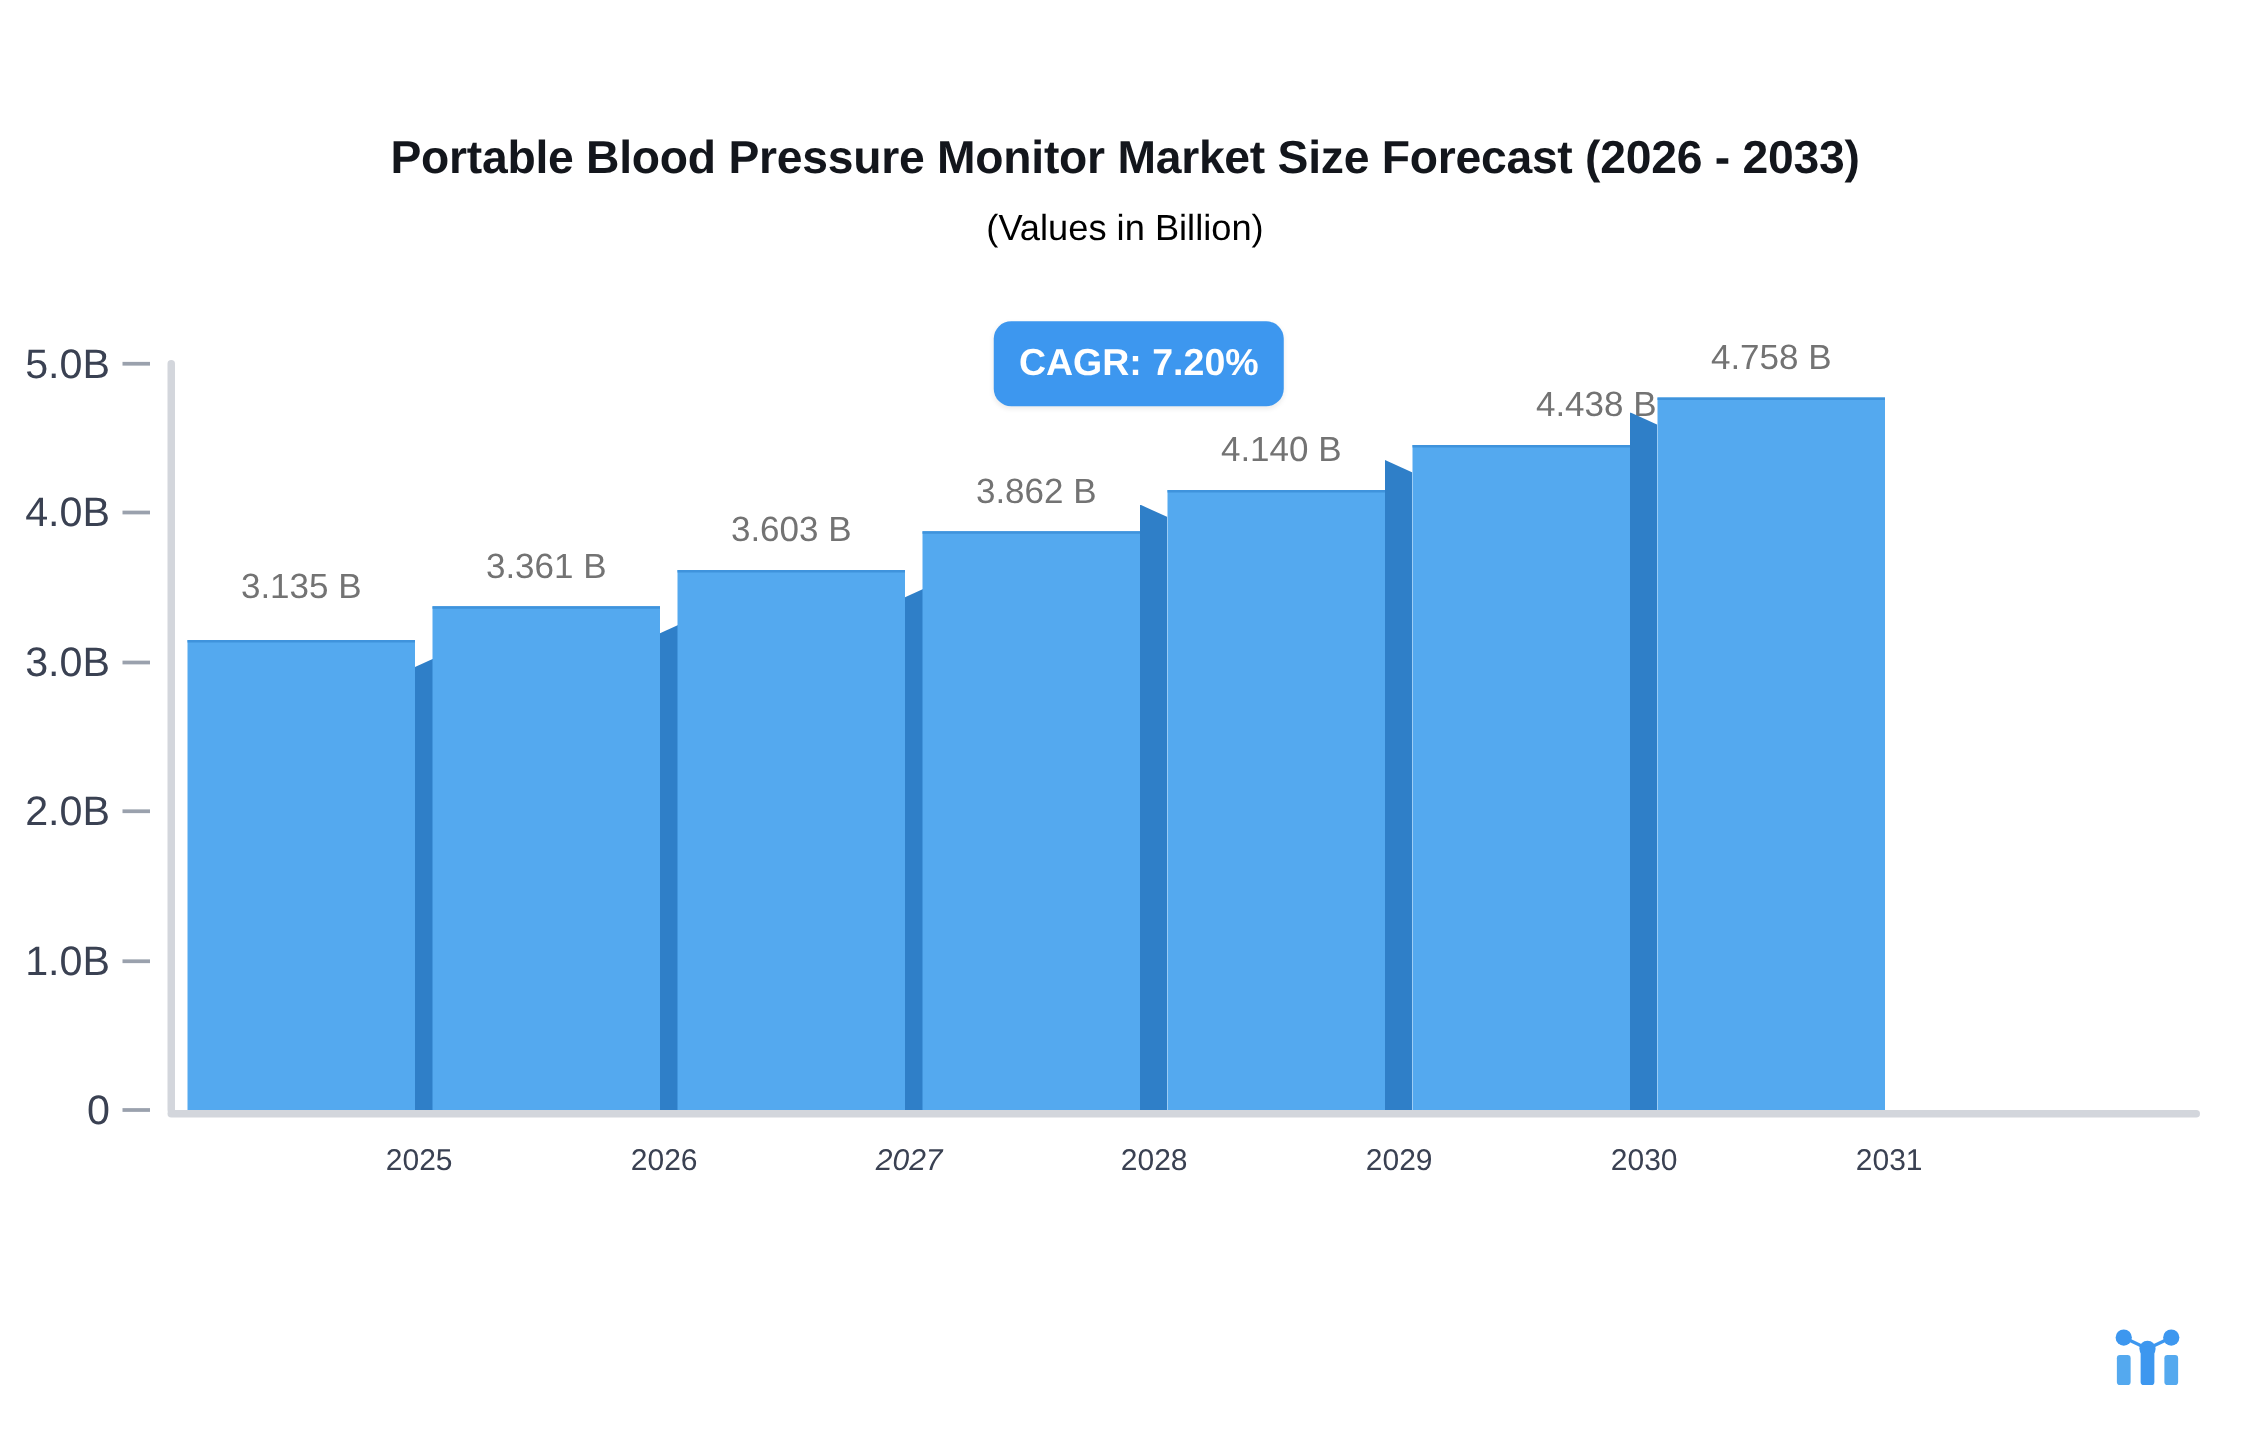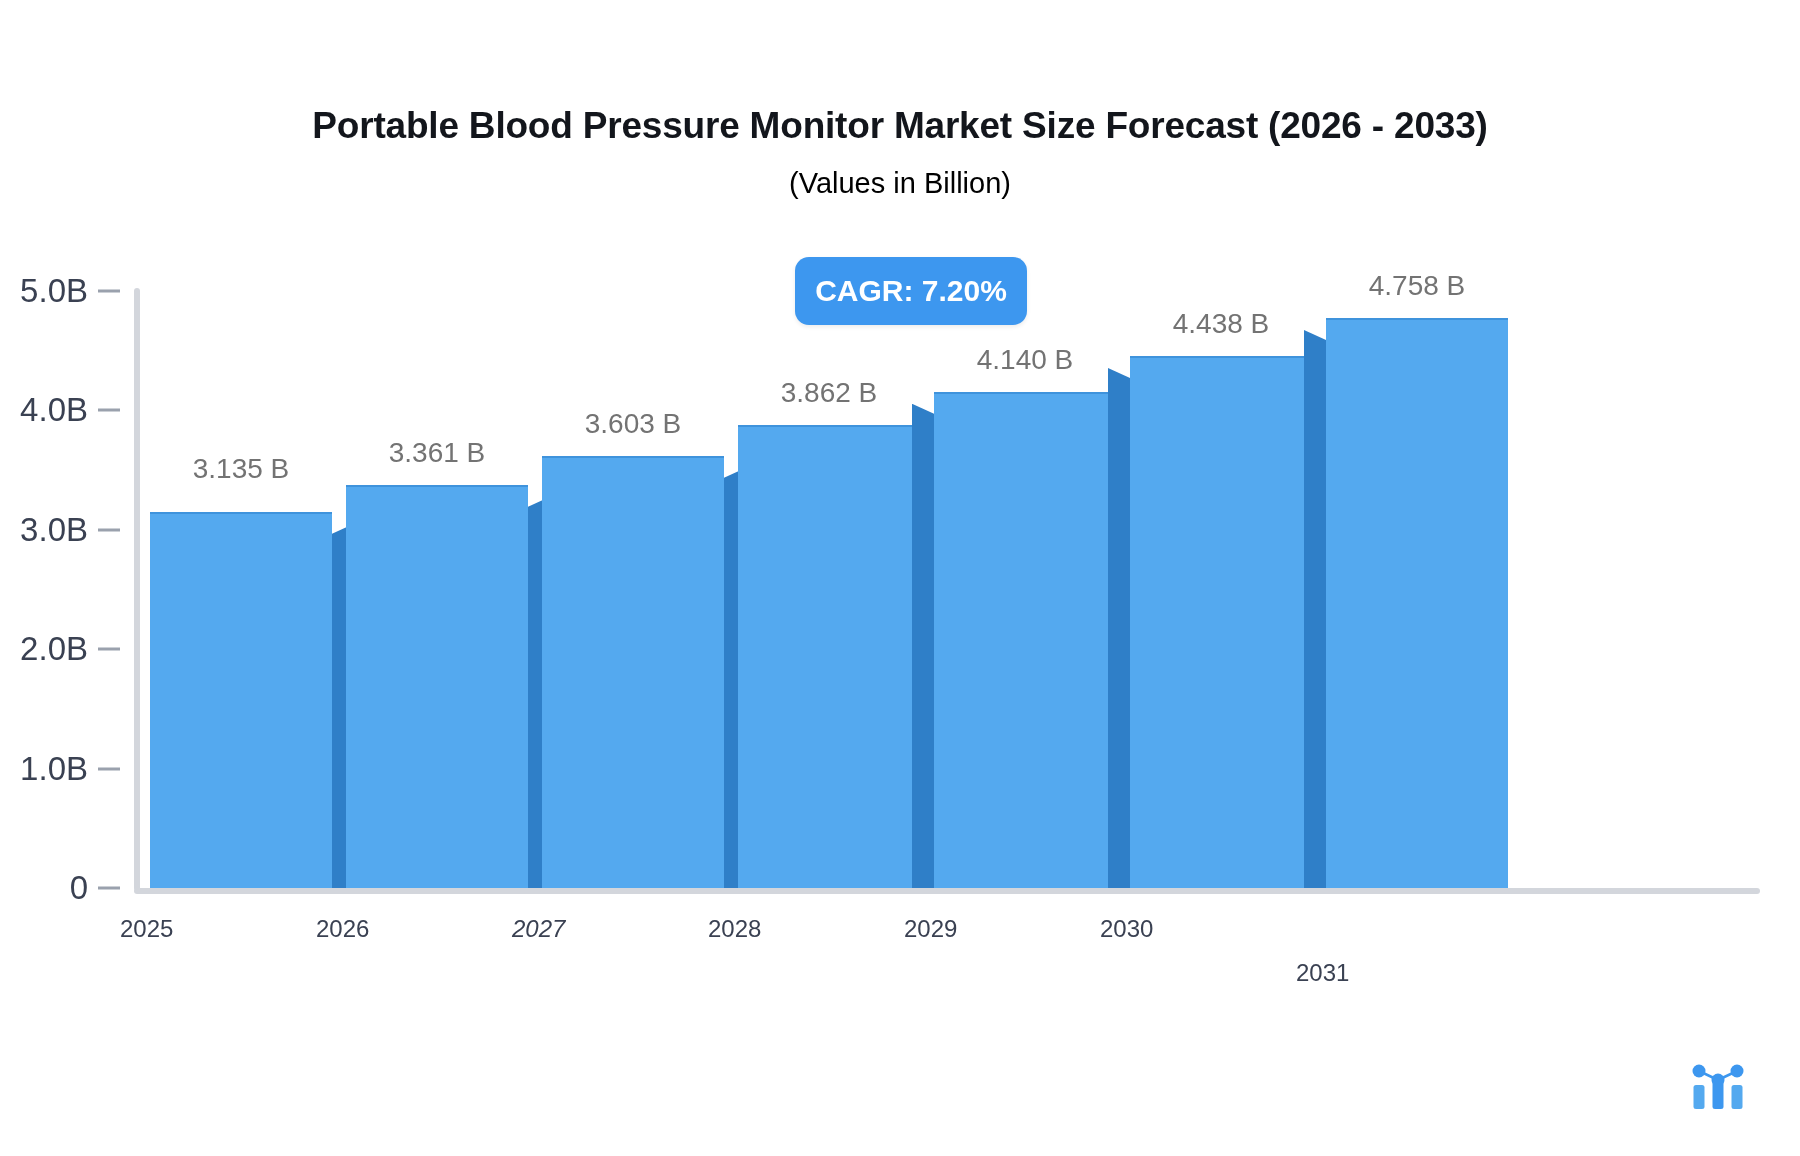--- a/index.html
+++ b/index.html
@@ -113,21 +113,21 @@
   }
   .bar-value {
     position: absolute;
     text-align: center;
     font-size: 28px;
     color: #737373;
     white-space: nowrap;
   }
   .x-tick-label {
     position: absolute;
-    text-align: left;
+    text-align: right;
     font-size: 24px;
     color: #3a4152;
   }
 
   
   #logo {
     position: absolute;
     right: 55px;
     bottom: 42px;
     display: flex;
@@ -192,35 +192,35 @@
       <div class="bar-value" style="left: 708px; width: 242px; top: 376.877px;">3.862 B</div>
       <div class="bar-group" style="left: 934px; top: 393.684px; height: 494.316px; width: 182px; bottom: auto;">
         <div class="bar-side" style="width: 22px; height: 484.316px; bottom: 0px; left: -22px; clip-path: polygon(0px 0px, 100% 10px, 100% 100%, 0px 100%);"></div>
         <div class="bar-front" style="width: 182px; height: 494.316px; left: 0px;"></div>
       </div>
       <div class="bar-value" style="left: 904px; width: 242px; top: 343.684px;">4.140 B</div>
       <div class="bar-group" style="left: 1130px; top: 358.103px; height: 529.897px; width: 182px; bottom: auto;">
         <div class="bar-side" style="width: 22px; height: 519.897px; bottom: 0px; left: -22px; clip-path: polygon(0px 0px, 100% 10px, 100% 100%, 0px 100%);"></div>
         <div class="bar-front" style="width: 182px; height: 529.897px; left: 0px;"></div>
       </div>
-      <div class="bar-value" style="left: 1100px; width: 242px; top: 308.103px;">4.438 B</div>
+      <div class="bar-value" style="left: 1156px; width: 242px; top: 308.103px;">4.438 B</div>
       <div class="bar-group" style="left: 1326px; top: 319.895px; height: 568.105px; width: 182px; bottom: auto;">
         <div class="bar-side" style="width: 22px; height: 558.105px; bottom: 0px; left: -22px; clip-path: polygon(0px 0px, 100% 10px, 100% 100%, 0px 100%);"></div>
         <div class="bar-front" style="width: 182px; height: 568.105px; left: 0px;"></div>
       </div>
       <div class="bar-value" style="left: 1296px; width: 242px; top: 269.895px;">4.758 B</div>
     </div>
   <div id="x-axis">
       <div class="x-tick-label" style="left: 120px; width: 242px; top: 915px;">2025</div>
       <div class="x-tick-label" style="left: 316px; width: 242px; top: 915px;">2026</div>
       <div class="x-tick-label" style="left: 512px; width: 242px; top: 915px; font-style: italic;">2027</div>
       <div class="x-tick-label" style="left: 708px; width: 242px; top: 915px;">2028</div>
       <div class="x-tick-label" style="left: 904px; width: 242px; top: 915px;">2029</div>
       <div class="x-tick-label" style="left: 1100px; width: 242px; top: 915px;">2030</div>
-      <div class="x-tick-label" style="left: 1296px; width: 242px; top: 915px; margin-top: 44px;">2031</div>
+      <div class="x-tick-label" style="left: 1296px; width: 242px; top: 915px;">2031</div>
     </div>
 </div>
 
 <div id="logo">
   <span>
     <svg width="54" height="50" viewBox="0 0 54 50" aria-hidden="true">
       <line x1="8" y1="11" x2="27" y2="20" stroke="#3d97ef" stroke-width="2.5"></line>
       <line x1="27" y1="20" x2="46" y2="11" stroke="#3d97ef" stroke-width="2.5"></line>
       <circle cx="8" cy="11" r="6.5" fill="#3d97ef"></circle>
       <circle cx="27" cy="20" r="6.5" fill="#3d97ef"></circle>

